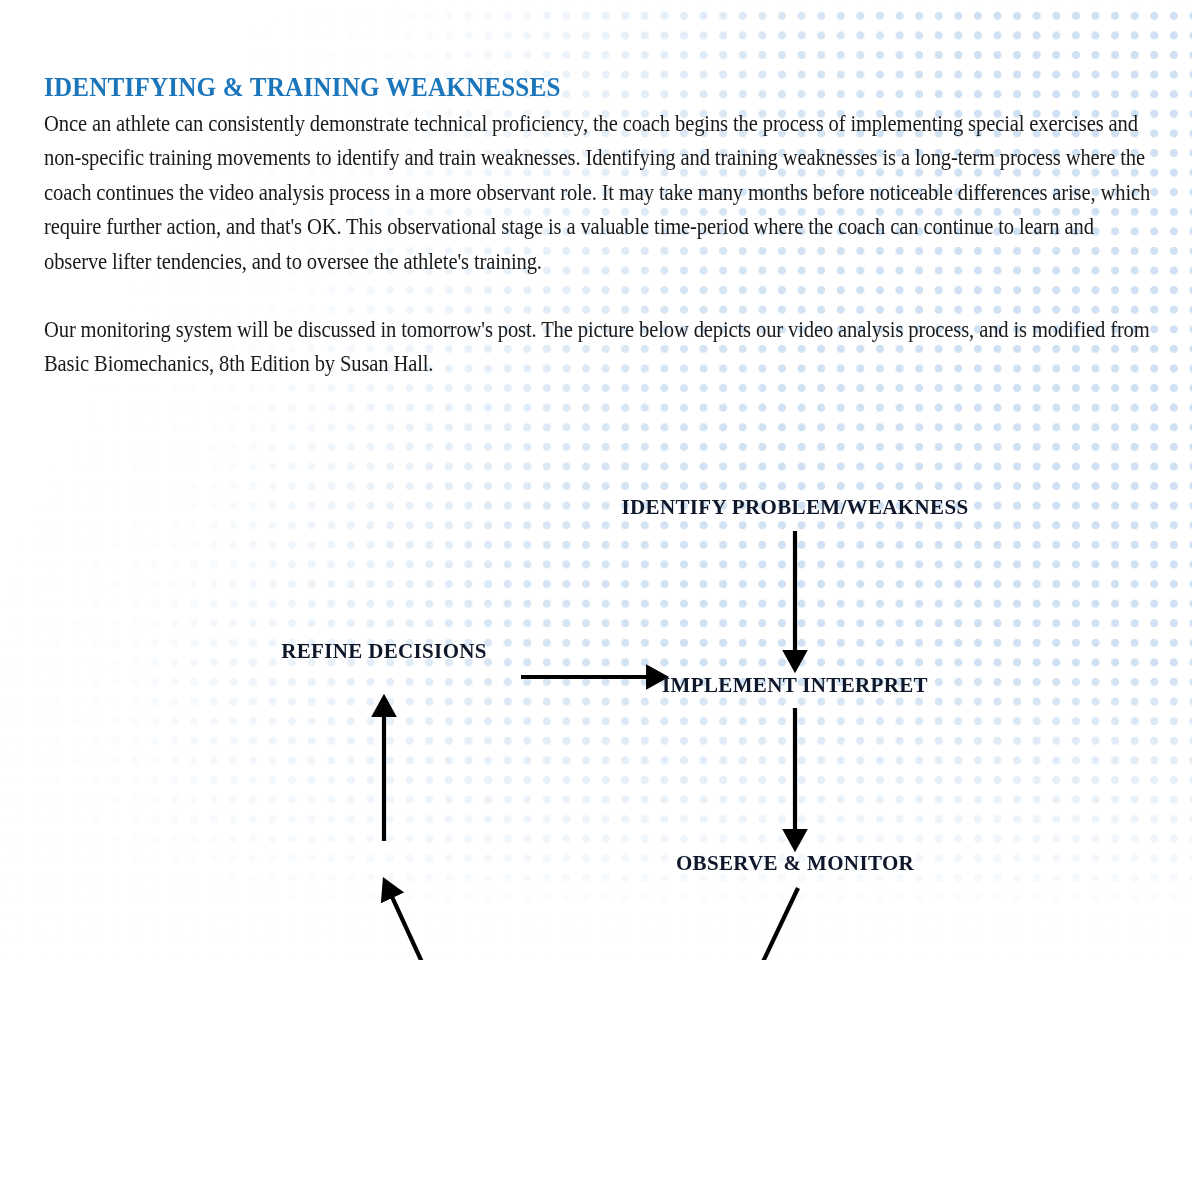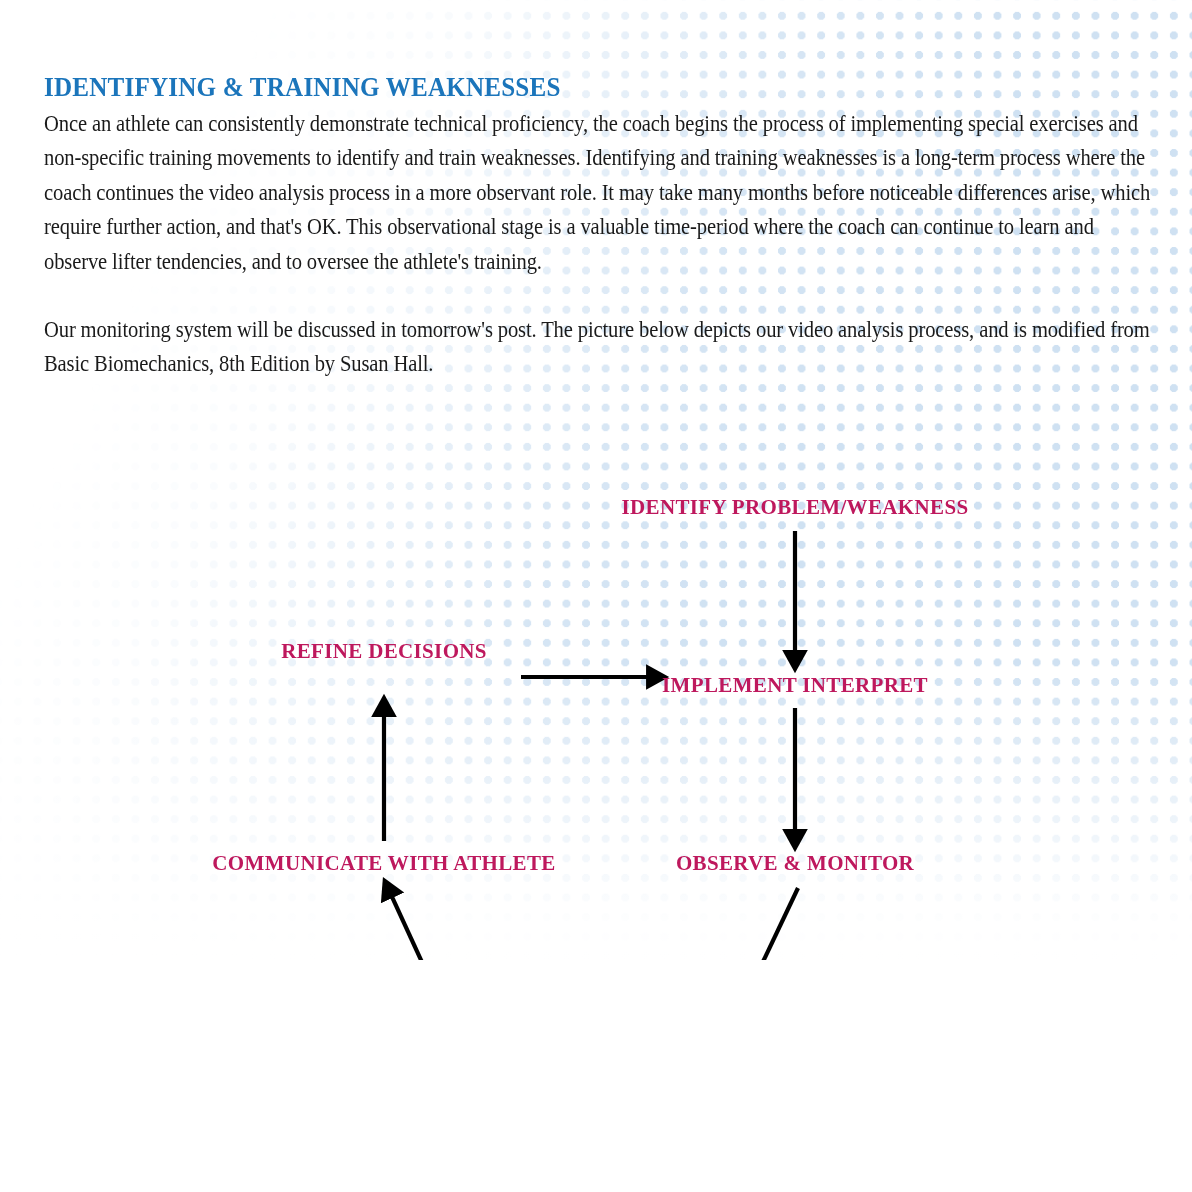--- a/index.html
+++ b/index.html
@@ -78,21 +78,21 @@
   
   #diagram {
     position: absolute;
     left: 0;
     top: 0;
     width: 1192px;
     height: 1192px;
   }
   .node-label {
     position: absolute;
-    color: #be185d;
+    color: #0f172a;
     font-size: 21px;
     font-weight: bold;
     letter-spacing: 0.35px;
     line-height: 31px;
     text-align: center;
     white-space: pre-line;
     transform: translateX(-50%);
     transform-origin: center top;
   }
   #arrow-svg {
@@ -136,21 +136,20 @@
           <line x1="521" y1="677" x2="657" y2="677"></line>
         </g>
     </svg>
 
     <div class="node-label" style="left:795px; top:492px; width:420px;"><span>IDENTIFY PROBLEM/WEAKNESS</span></div>
 
     <div class="node-label" style="left:384px; top:636px; width:330px;"><span>REFINE DECISIONS</span></div>
 
     <div class="node-label" style="left:795px; top:670px; width:360px;"><span>IMPLEMENT INTERPRET</span></div>
 
-    <div class="node-label" style="left:384px; top:848px; width:440px;"><span>COMMUNICATE WITH ATHLETE</span></div>
 
     <div class="node-label" style="left:795px; top:848px; width:340px;"><span>OBSERVE &amp; MONITOR</span></div>
 
     <div class="node-label" style="left:589px; top:1027px; width:340px;margin-top:36px;"><span>INTERPRET PERFORMANCE
 OBSERVATIONS</span></div>
 
   </div>
 </div>
 
 </body></html>

